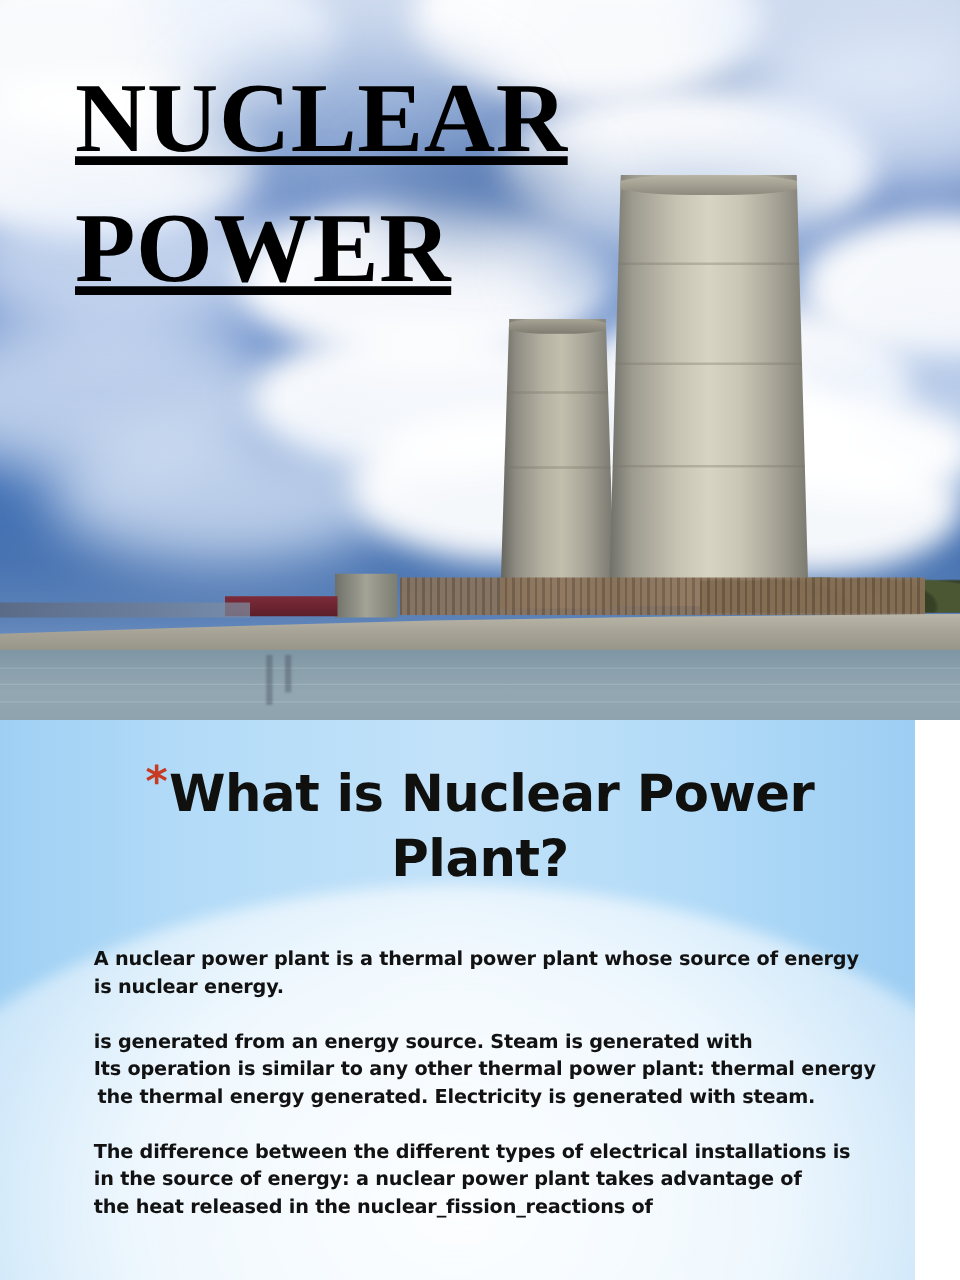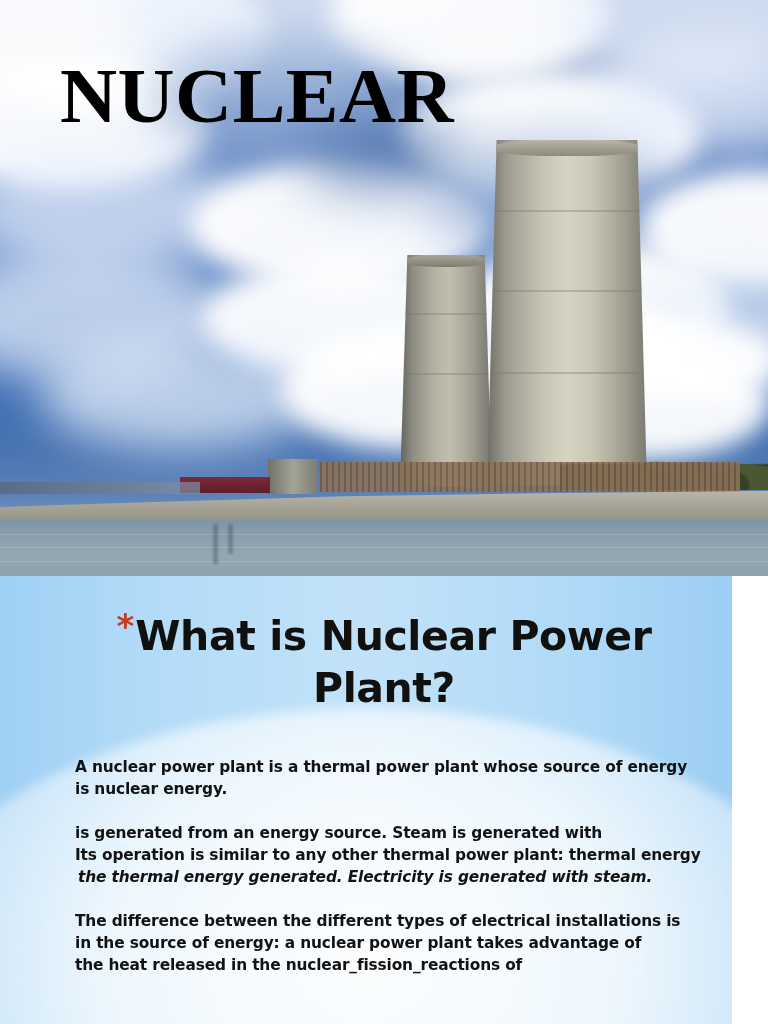--- a/index.html
+++ b/index.html
@@ -237,21 +237,21 @@
     width: 480px;
     z-index: 6;
     font-family: "Liberation Serif", "DejaVu Serif", serif;
     font-weight: bold;
     font-size: 79px;
     line-height: 104px;
     letter-spacing: 0.5px;
     color: #000000;
     text-transform: uppercase;
   }
-  .photo-title .tline { display: block; white-space: nowrap; }
+  .photo-title .tline { display: block; white-space: nowrap; text-decoration: underline; }
 
   
   .content-panel {
     position: absolute;
     left: 0;
     top: 576px;
     width: 732px;
     height: 448px;
     overflow: hidden;
     background:
@@ -311,21 +311,21 @@
     font-family: "DejaVu Sans", sans-serif;
     font-weight: bold;
     font-size: 15.4px;
     line-height: 22px;
     color: #121212;
     letter-spacing: -0.15px;
   }
   .body-text p { margin: 0 0 22px 0; }
   .body-text p:last-child { margin-bottom: 0; }
   .body-text .ln { display: block; white-space: nowrap; }
-  .body-text .ln.indent { padding-left: 3px; font-style: italic; }
+  .body-text .ln.indent { padding-left: 3px; }
 </style>
 </head>
 <body>
 
 <div class="slide">
 
   <div class="photo-banner">
 
     <div class="sky-base"></div>
 
@@ -375,20 +375,21 @@
     <div class="water">
       <div class="ripple" style="top:14px"></div>
       <div class="ripple" style="top:27px"></div>
       <div class="ripple" style="top:41px"></div>
       <div class="reflect" style="left:213px"></div>
       <div class="reflect" style="left:228px;height:30px"></div>
     </div>
 
     <div class="photo-title">
       <span class="tline">Nuclear</span>
+      <span class="tline">Power</span>
     </div>
 
   </div>
 
   <div class="content-panel">
 
     <div class="panel-glow"></div>
 
     <div class="section-heading">
       <span class="bullet-star">*</span><span class="htext">What is Nuclear Power Plant?</span>

